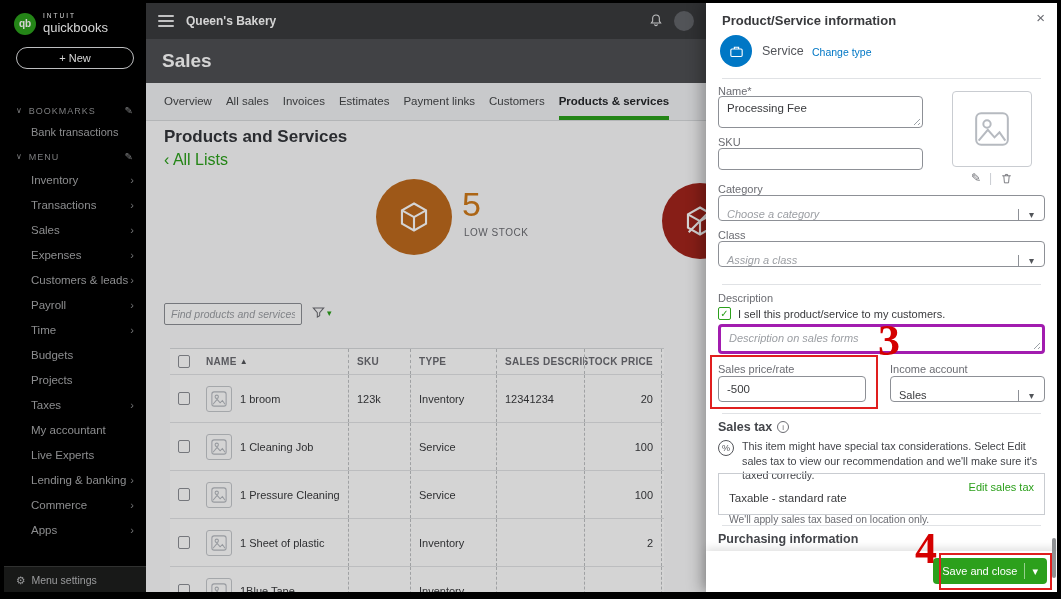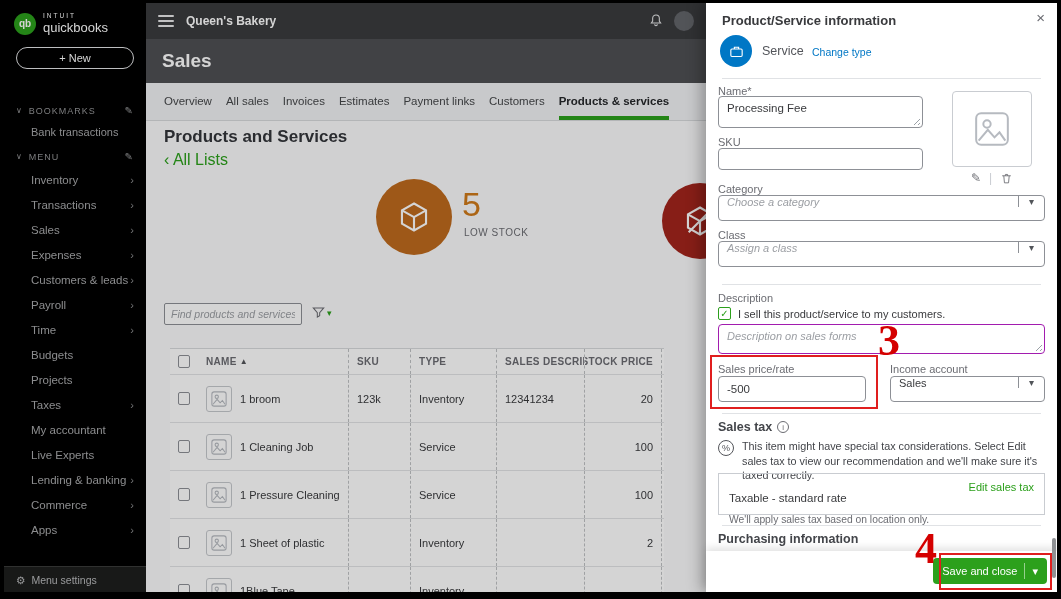--- a/index.html
+++ b/index.html
@@ -72,27 +72,27 @@
   .p-typelabel { position:absolute; left:56px; top:41px; font-size:12.5px; color:#53555a; }
   .p-changetype { position:absolute; left:106px; top:43px; font-size:10.5px; color:#0077c5; cursor:pointer; }
   .p-div { position:absolute; left:16px; right:16px; height:1px; background:#e0e2e5; }
   .p-label { position:absolute; font-size:11px; color:#6b6c72; }
   .p-namebox { position:absolute; left:12px; top:93px; width:205px; height:32px; border:1px solid #8d9096; border-radius:4px; background:#fff; font-size:11.5px; padding:5px 8px; }
   .p-skuinput { position:absolute; left:12px; top:145px; width:205px; height:22px; border:1px solid #8d9096; border-radius:4px; background:#fff; font-size:11.5px; padding:0 8px; font-family:inherit; }
   .rz::after { content:""; position:absolute; right:2px; bottom:2px; width:9px; height:9px;
     background:repeating-linear-gradient(135deg, transparent 0 2px, #9aa0a6 2px 3px); clip-path:polygon(100% 0, 100% 100%, 0 100%); }
   .p-imgbox { position:absolute; left:246px; top:88px; width:80px; height:76px; border:1px solid #c9ccd1; border-radius:4px; display:flex; align-items:center; justify-content:center; background:#fff; }
   .p-imgtools { position:absolute; left:246px; top:168px; width:80px; display:flex; justify-content:center; gap:8px; align-items:center; color:#6b6c72; font-size:12px; }
-  .p-combo { position:absolute; height:26px; border:1px solid #8d9096; border-radius:4px; background:#fff; display:flex; align-items:flex-start; }
+  .p-combo { position:absolute; height:26px; border:1px solid #8d9096; border-radius:4px; background:#fff; display:flex; align-items:flex-end; }
   .p-combo .ph { flex:1; display:flex; align-items:center; padding:0 8px; font-size:11px; font-style:italic; color:#9b9ea3; overflow:hidden; white-space:nowrap; }
   .p-combo .val { flex:1; display:flex; align-items:center; padding:0 8px; font-size:11px; color:#393a3d; }
   .p-combo .dd { width:26px; border-left:1px solid #8d9096; display:flex; align-items:center; justify-content:center; color:#52555a; font-size:10px; cursor:pointer; }
   .p-checkrow { position:absolute; left:12px; top:304px; display:flex; align-items:center; gap:7px; font-size:11px; color:#393a3d; }
   .p-check { width:13px; height:13px; border:1px solid #2ca01c; border-radius:2px; color:#2ca01c; font-size:10px; display:flex; align-items:center; justify-content:center; cursor:pointer; }
-  .p-descbox { position:absolute; left:12px; top:321px; width:327px; height:30px; border:1px solid #a21caf; border-radius:4px; background:#fff; font-size:11px; font-style:italic; color:#9b9ea3; padding:5px 8px; }
+  .p-descbox { position:absolute; left:12px; top:321px; width:327px; height:30px; border:3px solid #a21caf; border-radius:4px; background:#fff; font-size:11px; font-style:italic; color:#9b9ea3; padding:5px 8px; }
   .p-priceinput { position:absolute; left:12px; top:373px; width:148px; height:26px; border:1px solid #8d9096; border-radius:4px; font-size:11.5px; padding:10px 8px; font-family:inherit; color:#393a3d; }
   .p-sectionh { position:absolute; font-size:12.5px; font-weight:bold; color:#43454a; display:flex; align-items:center; gap:5px; }
   .icircle { width:12px; height:12px; border:1px solid #6b6c72; border-radius:50%; font-size:8px; font-weight:normal; color:#6b6c72; display:inline-flex; align-items:center; justify-content:center; }
   .badge { position:absolute; left:12px; top:437px; width:16px; height:16px; border:1.3px solid #53555a; border-radius:50%; display:flex; align-items:center; justify-content:center; font-size:9px; color:#53555a; }
   .p-taxtext { position:absolute; left:36px; top:436px; width:301px; font-size:10.8px; line-height:1.35; color:#43454a; }
   .p-taxbox { position:absolute; left:12px; top:470px; width:327px; height:42px; border:1px solid #c9ccd1; border-radius:0; padding:18px 10px; }
   .p-taxbox-title { font-size:11.5px; color:#393a3d; }
   .p-taxbox-sub { font-size:10.3px; color:#6b6c72; margin-top:10px; }
   .p-editlink { position:absolute; right:10px; top:7px; font-size:11px; color:#2ca01c; cursor:pointer; }
   .p-footer { position:absolute; left:0; right:0; bottom:0; height:41px; background:#fff; box-shadow:0 -3px 8px rgba(0,0,0,0.12); z-index:35; }

